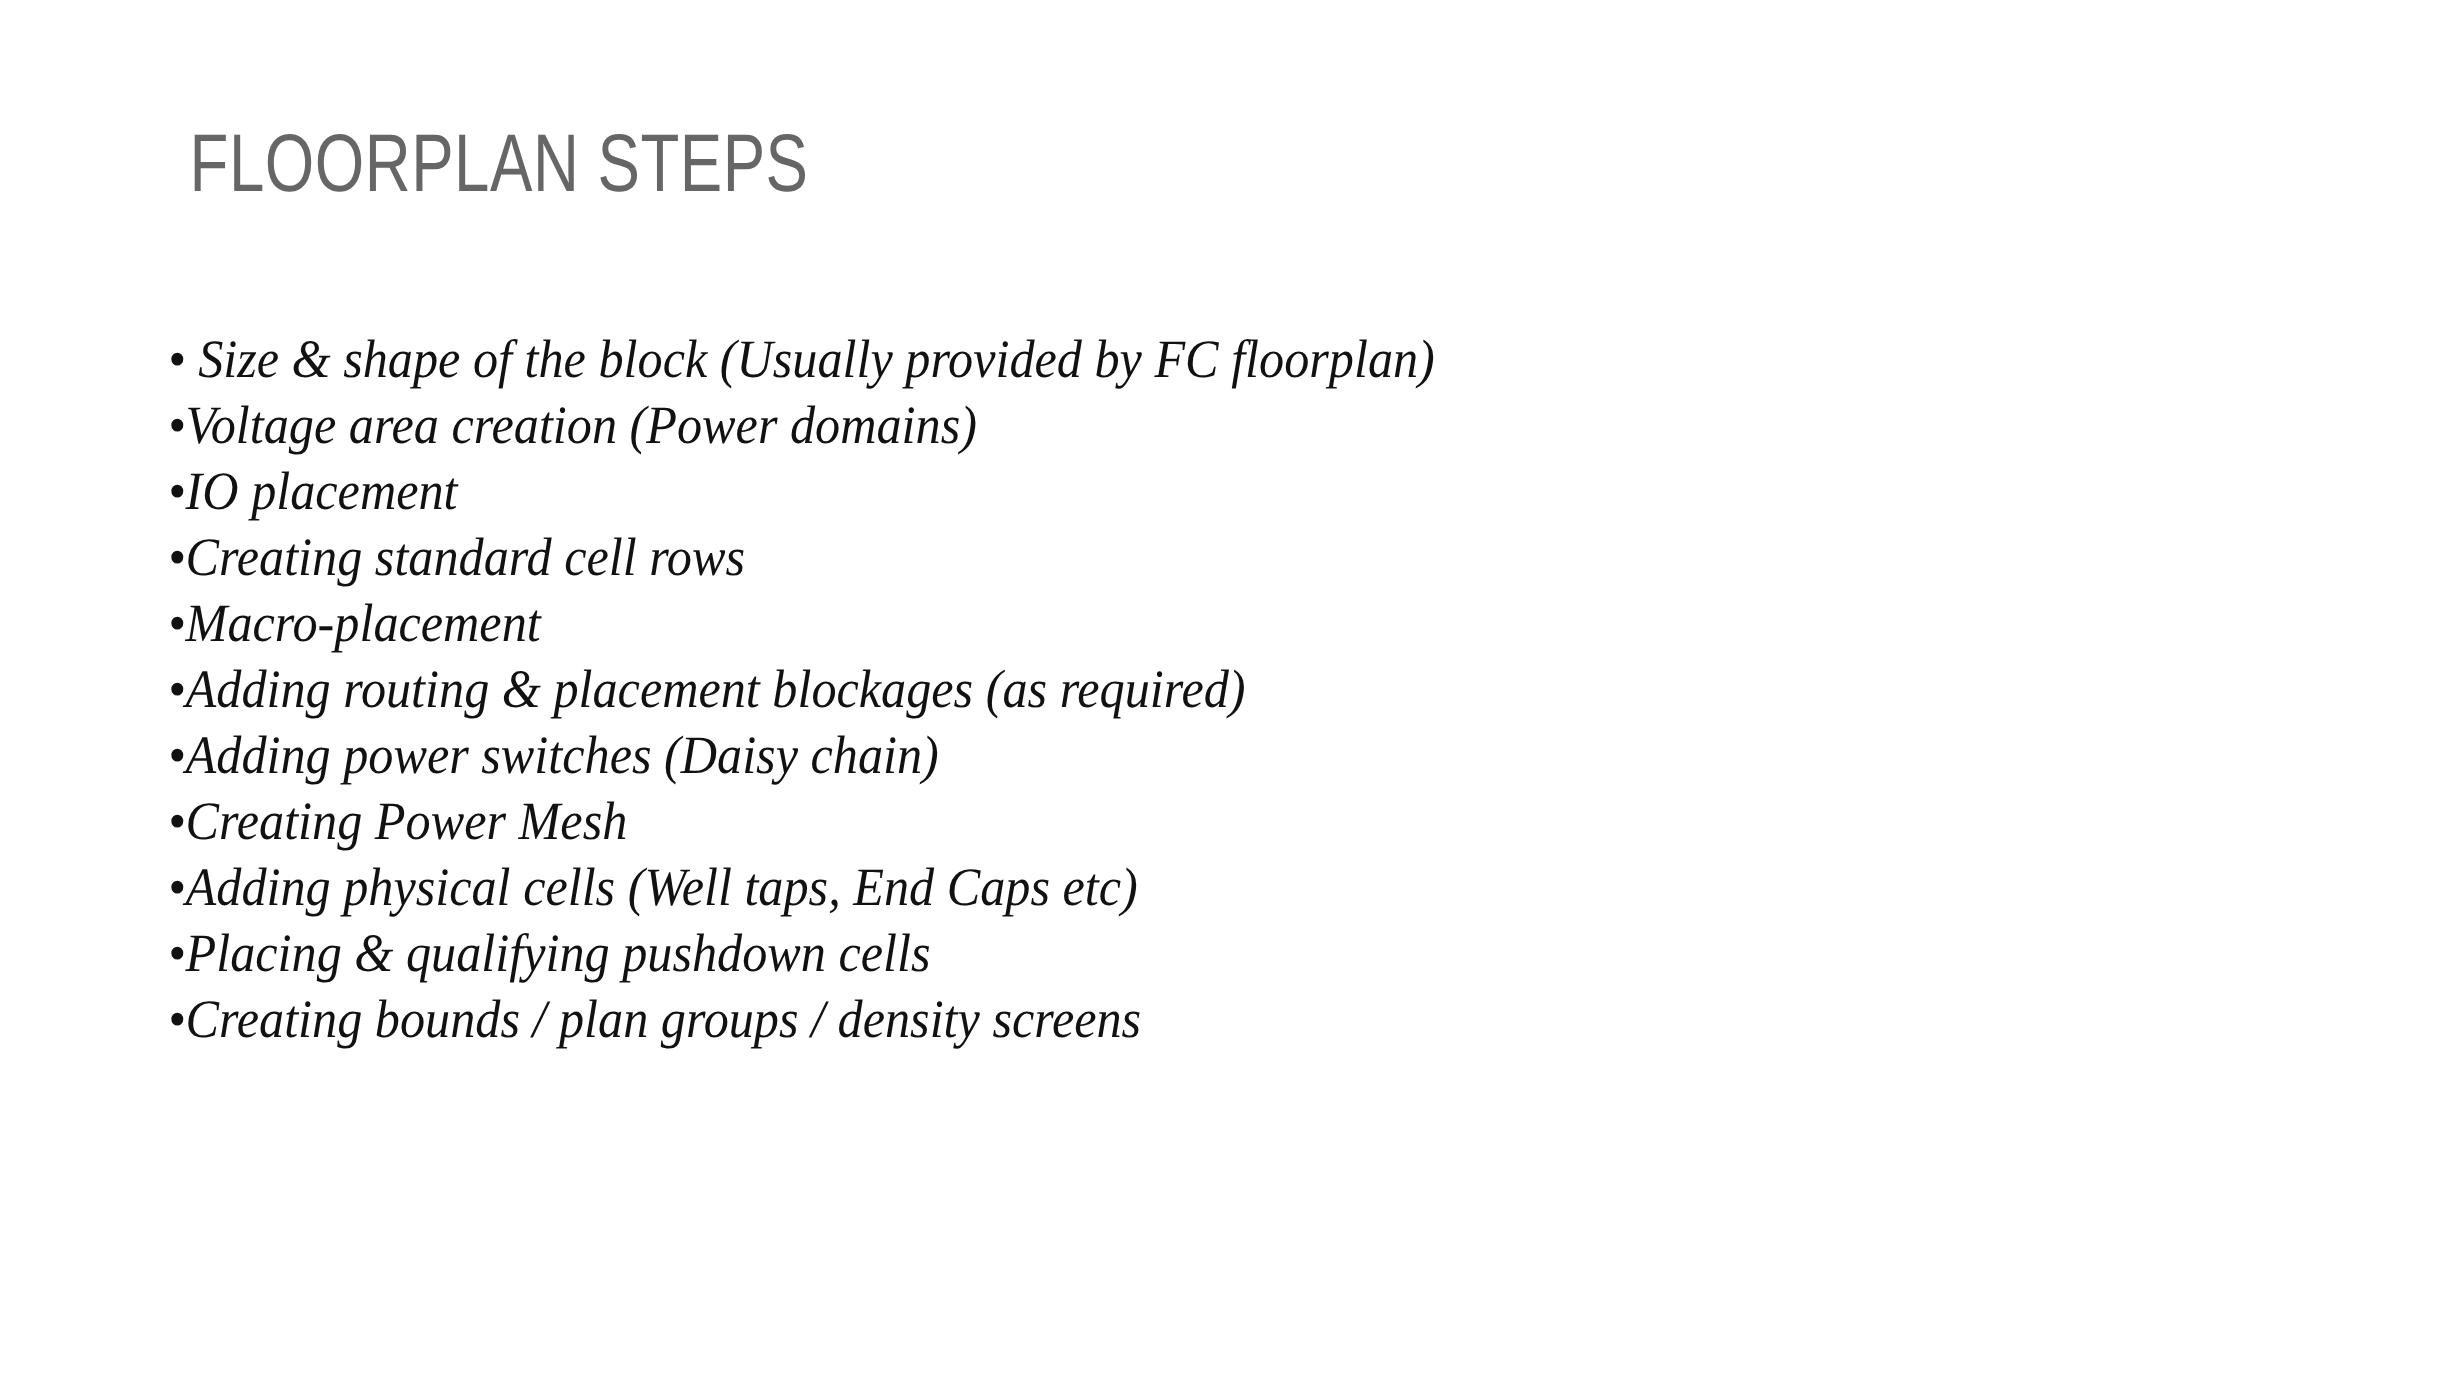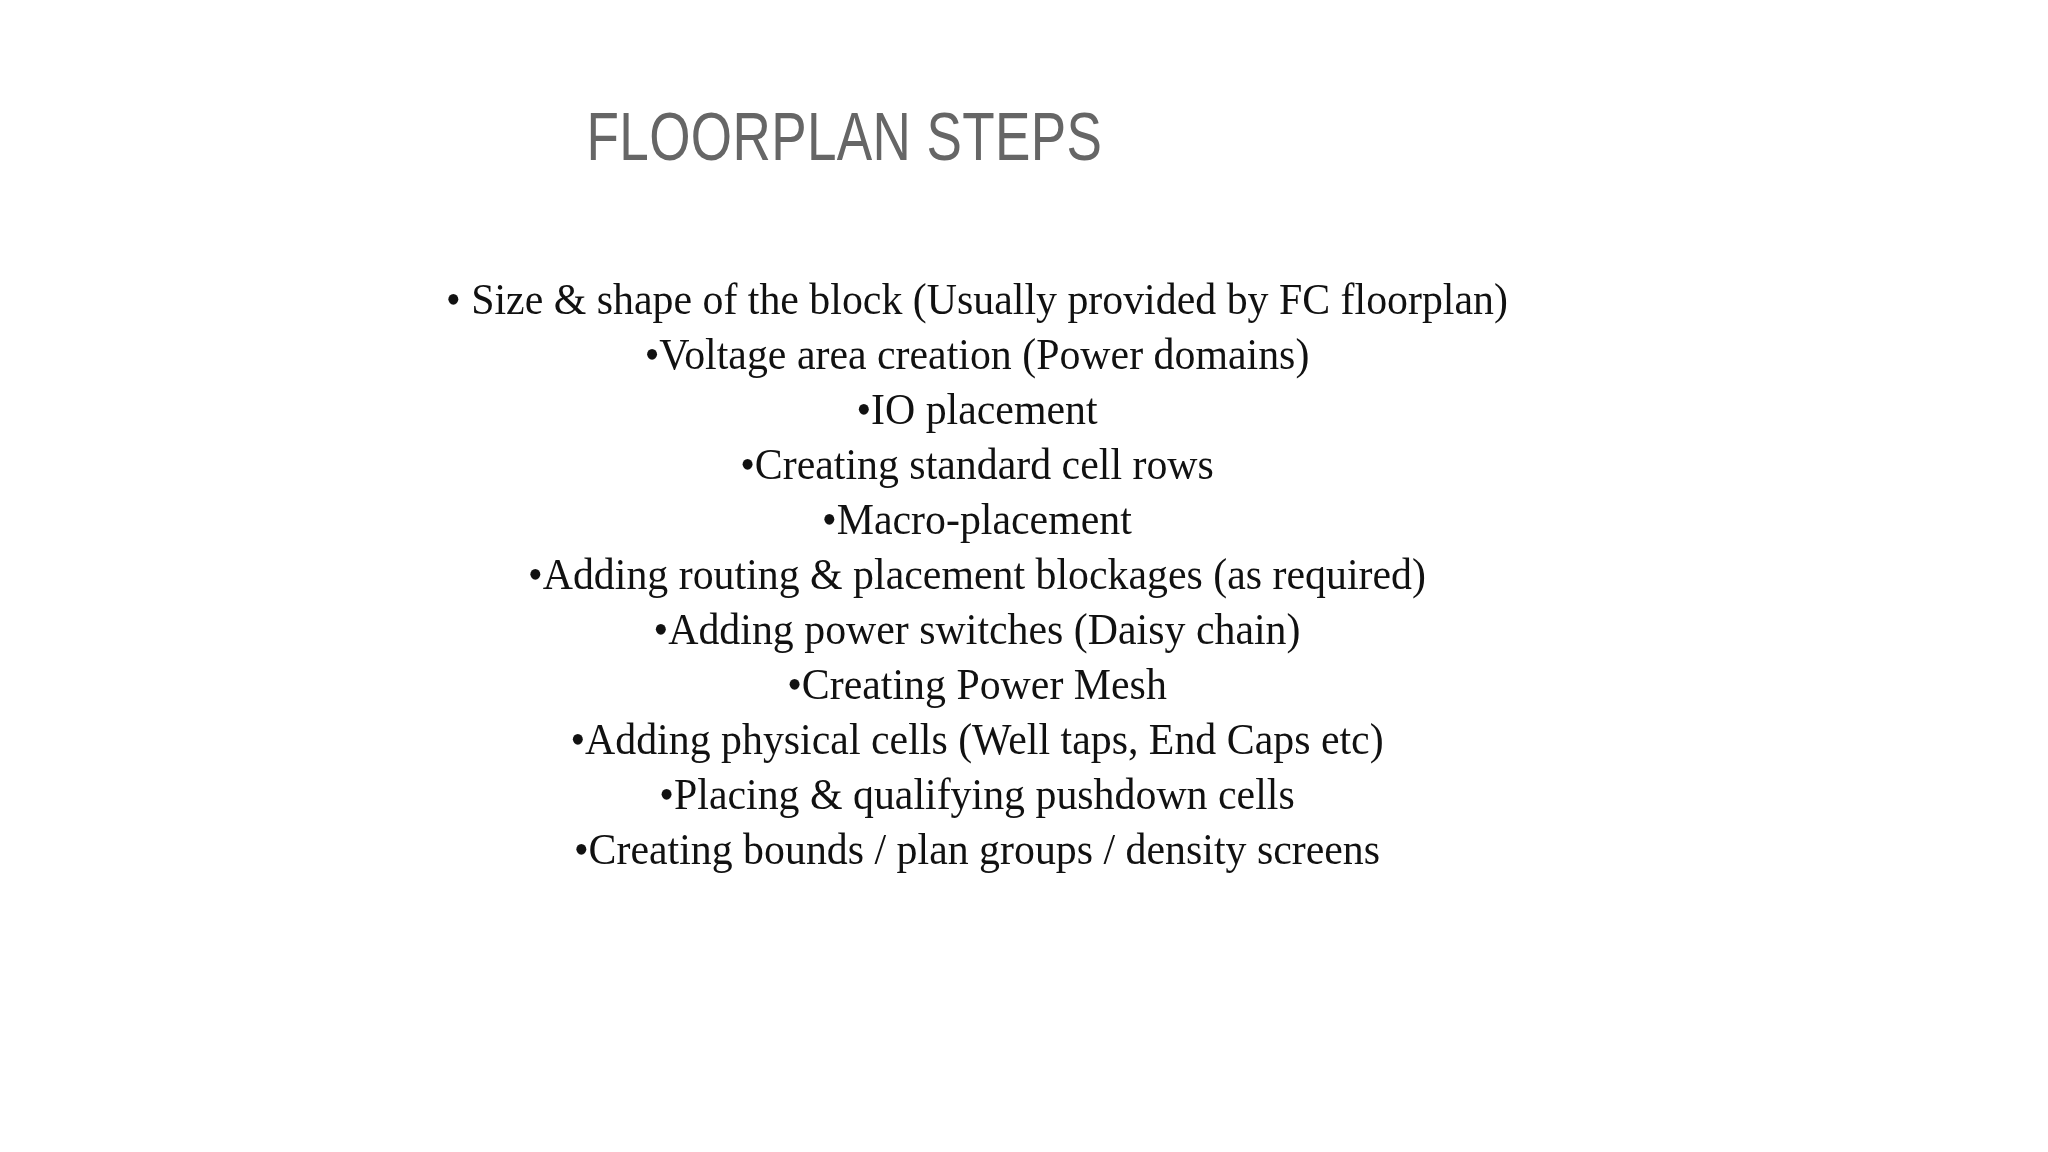--- a/index.html
+++ b/index.html
@@ -42,20 +42,21 @@
 
   
   #bullet-list {
     position: absolute;
     left: 140px;
     top: 272px;
     width: 1800px;
     list-style: none;
     margin: 0;
     padding: 0;
+    font-style: italic;
   }
 
   .bullet-line {
     display: block;
     color: #111111;
     font-family: "Liberation Serif", "DejaVu Serif", serif;
     font-size: 45px;
     font-weight: 400;
     line-height: 55px;
     height: 55px;
@@ -68,21 +69,21 @@
     display: inline;
   }
 
   .bullet-text {
     display: inline;
   }
 </style>
 </head>
 <body>
 
-<div id="slide" style="background: rgb(255, 255, 255); text-align: center;">
+<div id="slide" style="background: rgb(255, 255, 255);">
 
   <h1 id="slide-title" style="color: rgb(102, 102, 102);">FLOORPLAN STEPS</h1>
 
   <ul id="bullet-list">
       <li class="bullet-line" style="color: rgb(17, 17, 17);"><span class="bullet-mark">• </span><span class="bullet-text">Size &amp; shape of the block (Usually provided by FC floorplan)</span></li>
       <li class="bullet-line" style="color: rgb(17, 17, 17);"><span class="bullet-mark">•</span><span class="bullet-text">Voltage area creation (Power domains)</span></li>
       <li class="bullet-line" style="color: rgb(17, 17, 17);"><span class="bullet-mark">•</span><span class="bullet-text">IO placement</span></li>
       <li class="bullet-line" style="color: rgb(17, 17, 17);"><span class="bullet-mark">•</span><span class="bullet-text">Creating standard cell rows</span></li>
       <li class="bullet-line" style="color: rgb(17, 17, 17);"><span class="bullet-mark">•</span><span class="bullet-text">Macro-placement</span></li>
       <li class="bullet-line" style="color: rgb(17, 17, 17);"><span class="bullet-mark">•</span><span class="bullet-text">Adding routing &amp; placement blockages (as required)</span></li>

